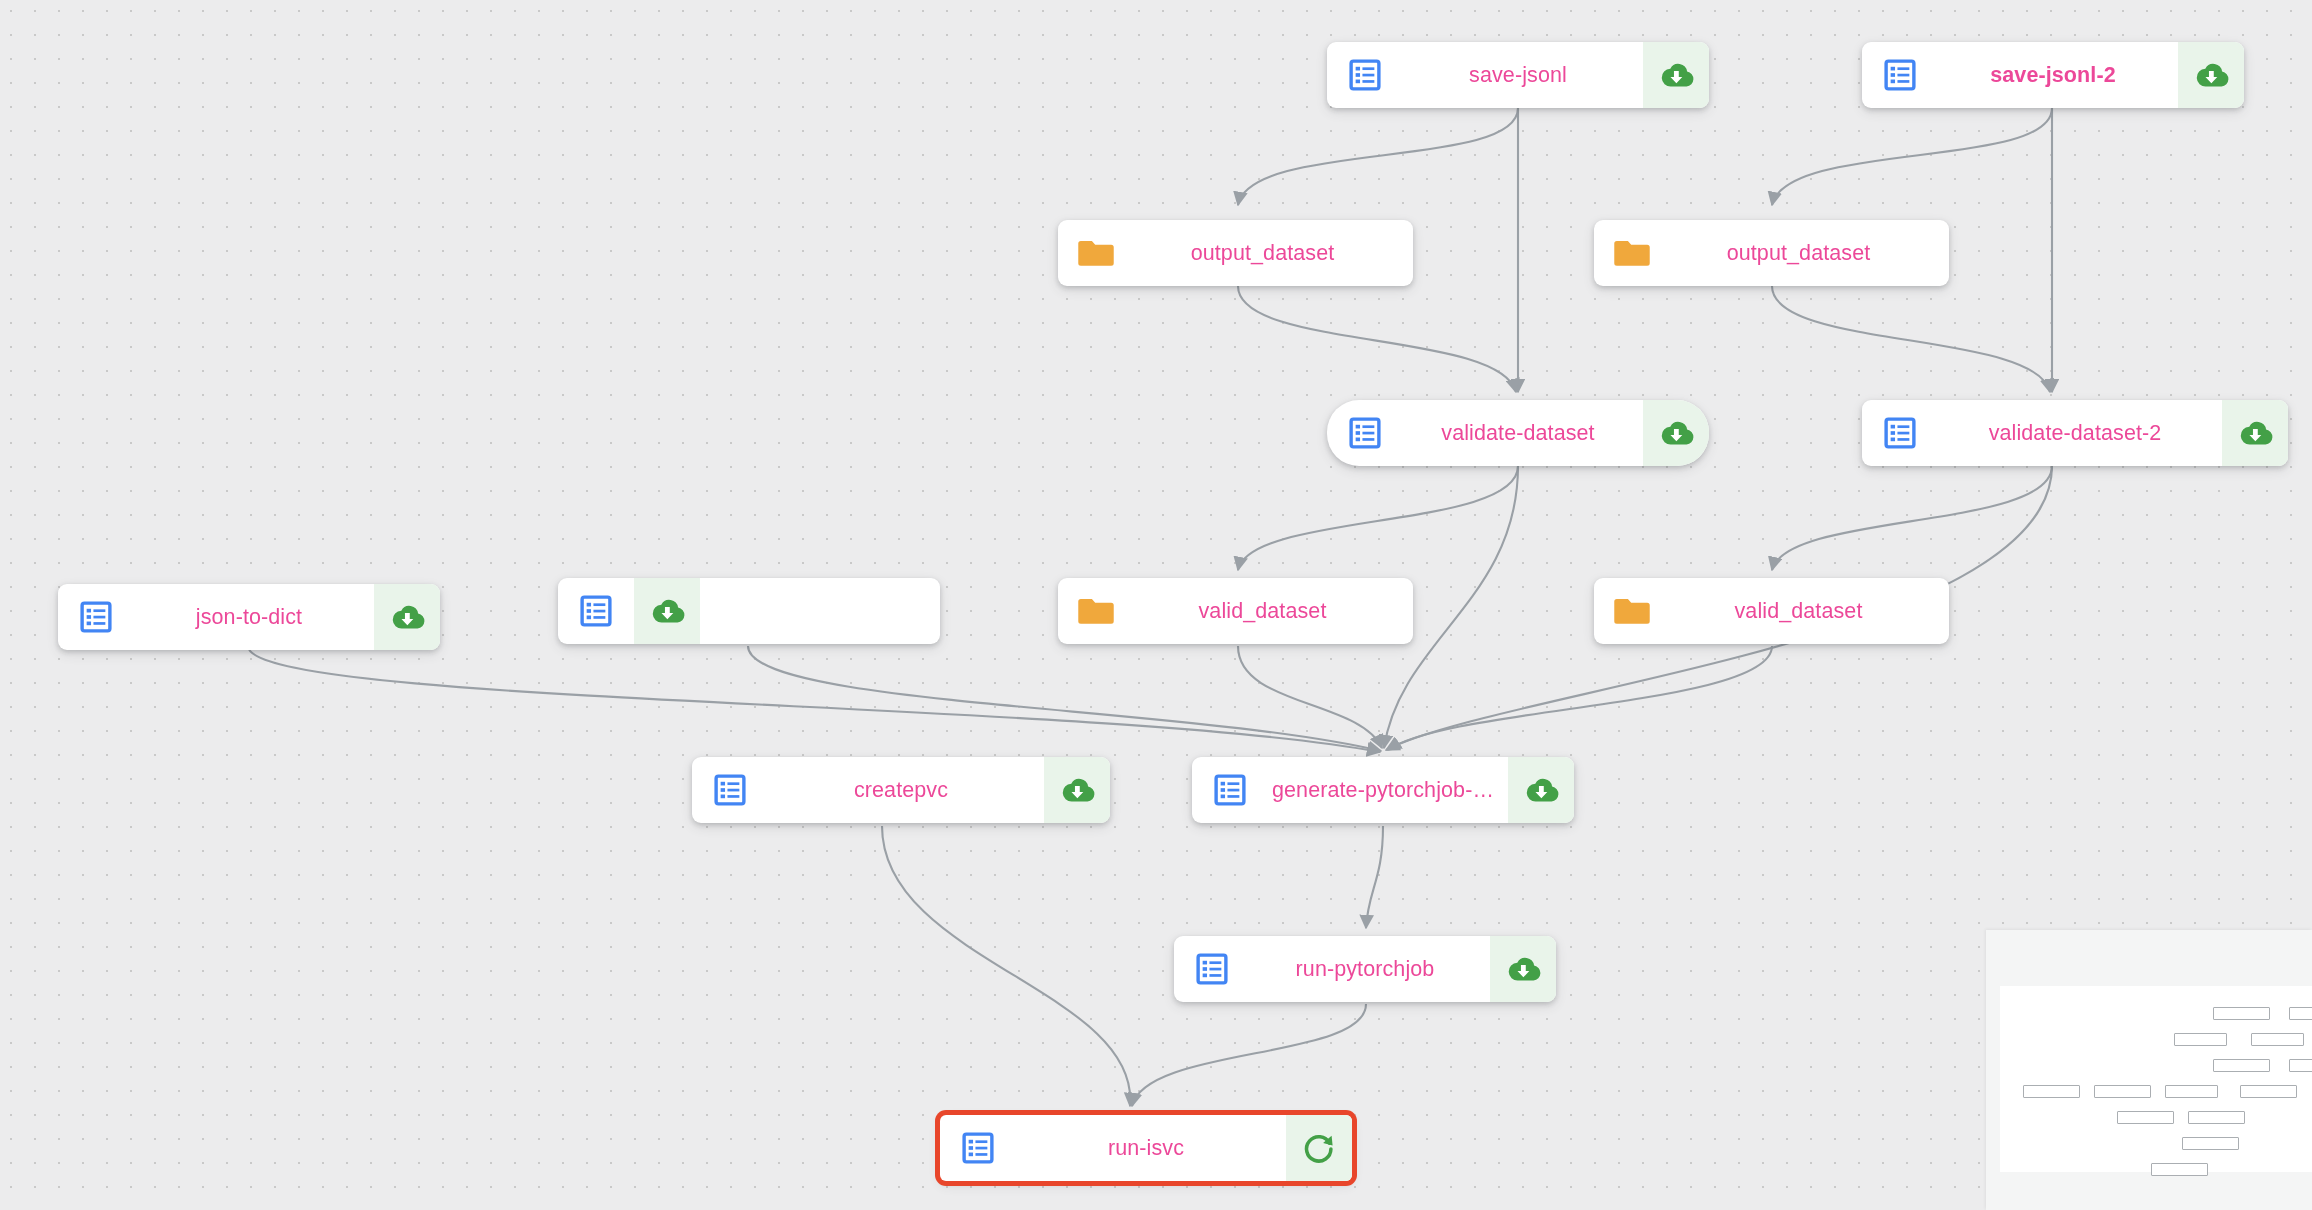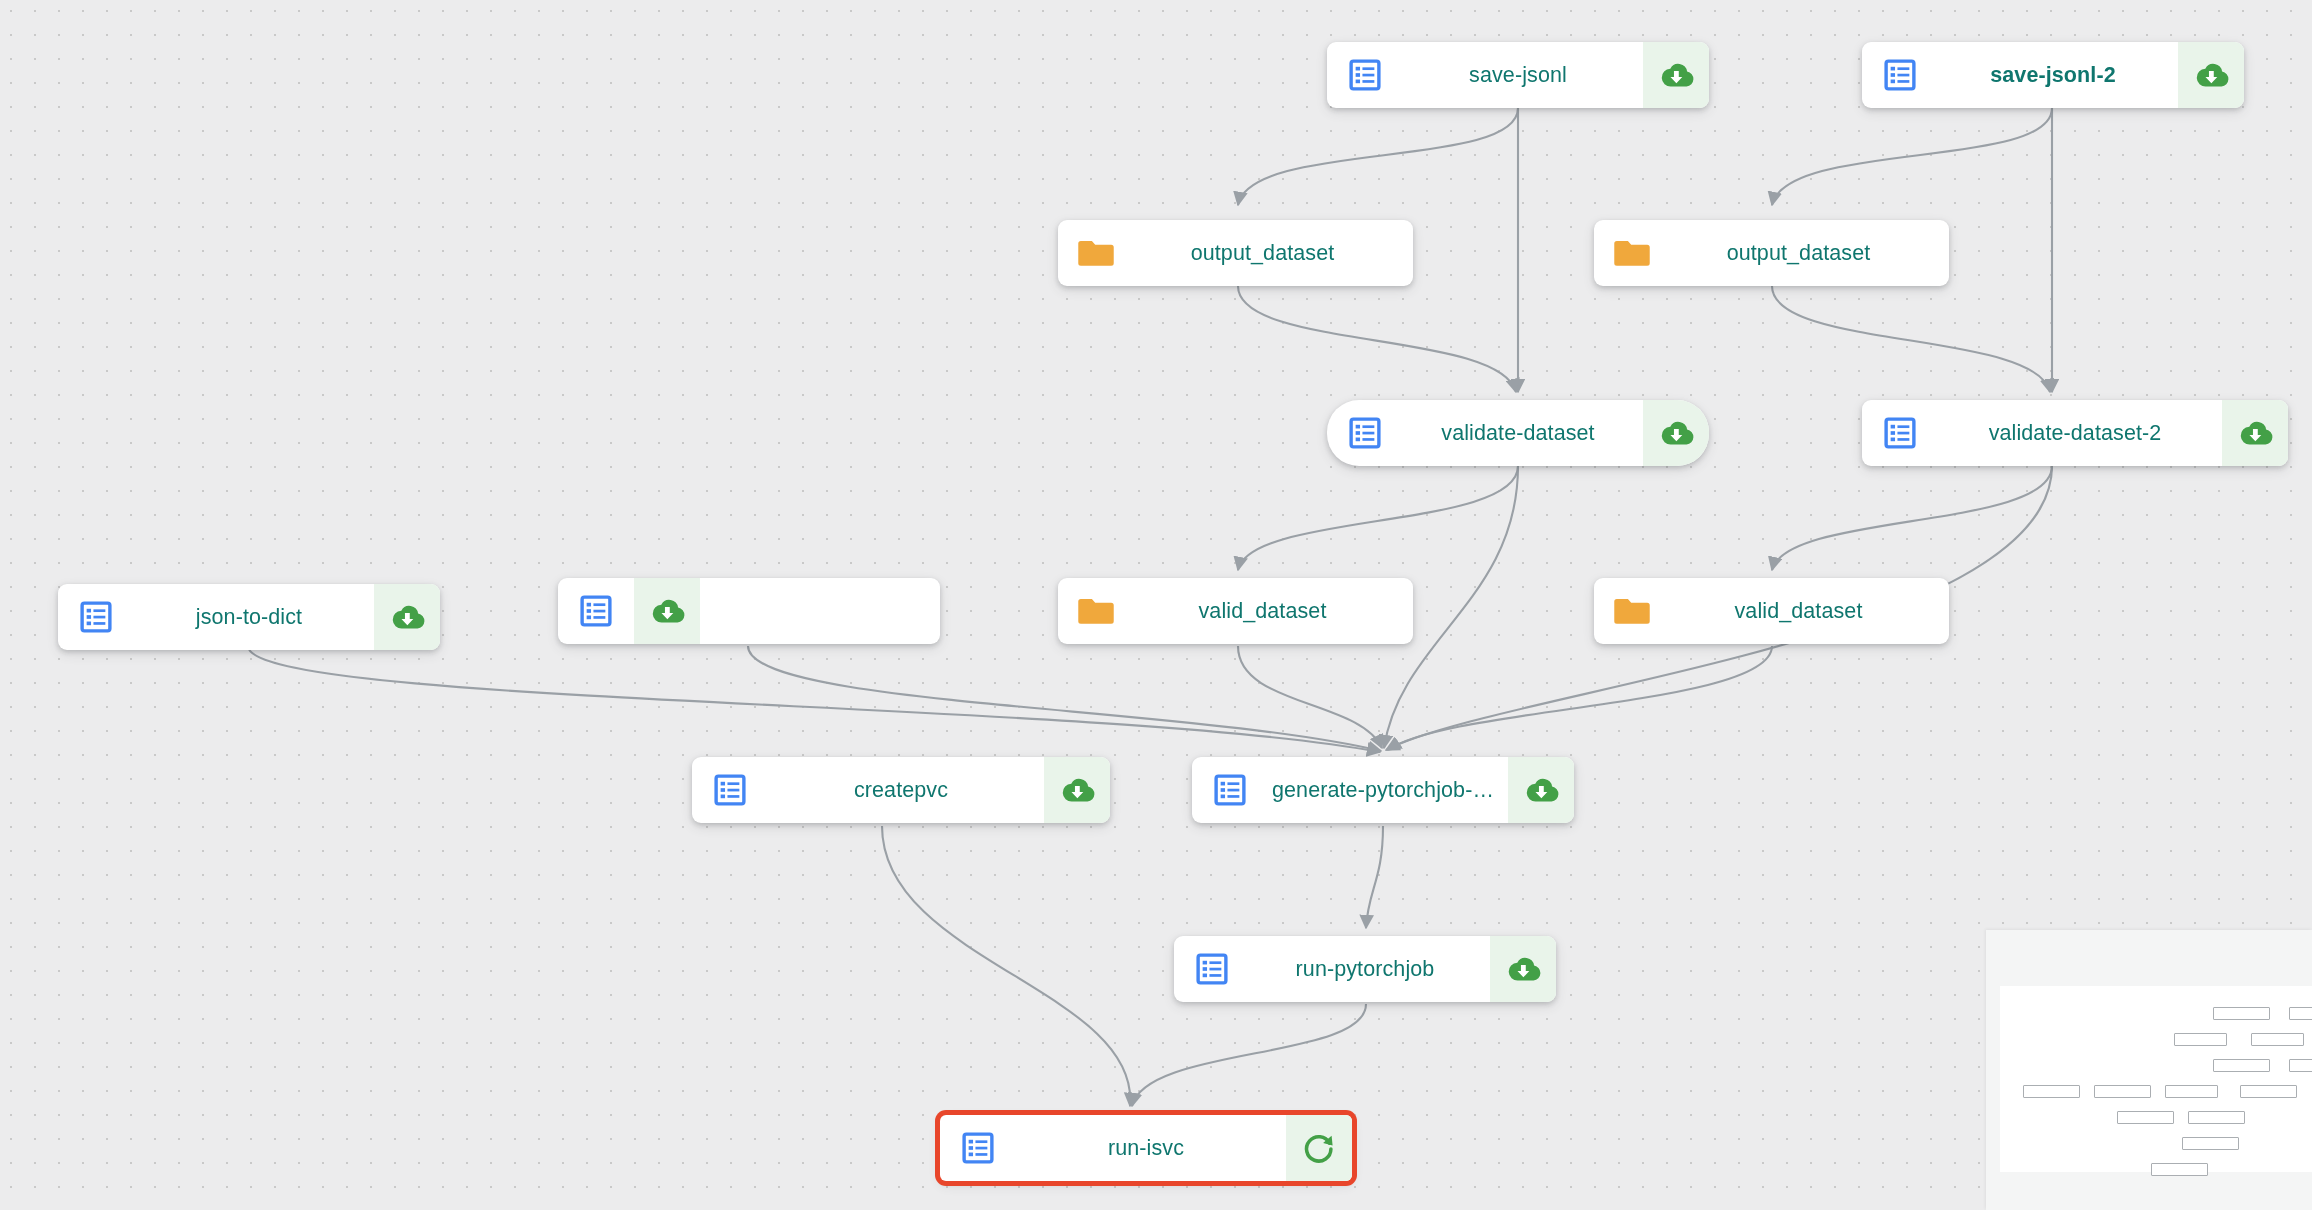--- a/index.html
+++ b/index.html
@@ -59,21 +59,21 @@
     align-items: center;
     justify-content: center;
   }
   .node-label {
     flex: 1 1 auto;
     display: flex;
     align-items: center;
     justify-content: center;
     padding: 0 10px 0 0;
     font-size: 21.5px;
-    color: #0f766e;
+    color: #ec4899;
     white-space: nowrap;
     overflow: hidden;
     text-overflow: ellipsis;
     letter-spacing: .1px;
   }
   .node-action {
     flex: 0 0 66px;
     width: 66px;
     background: #e9f4ea;
     display: flex;

